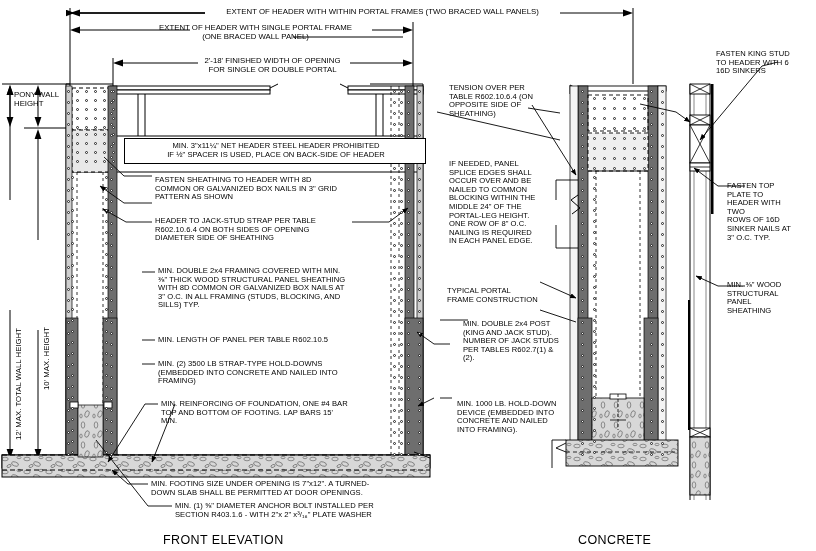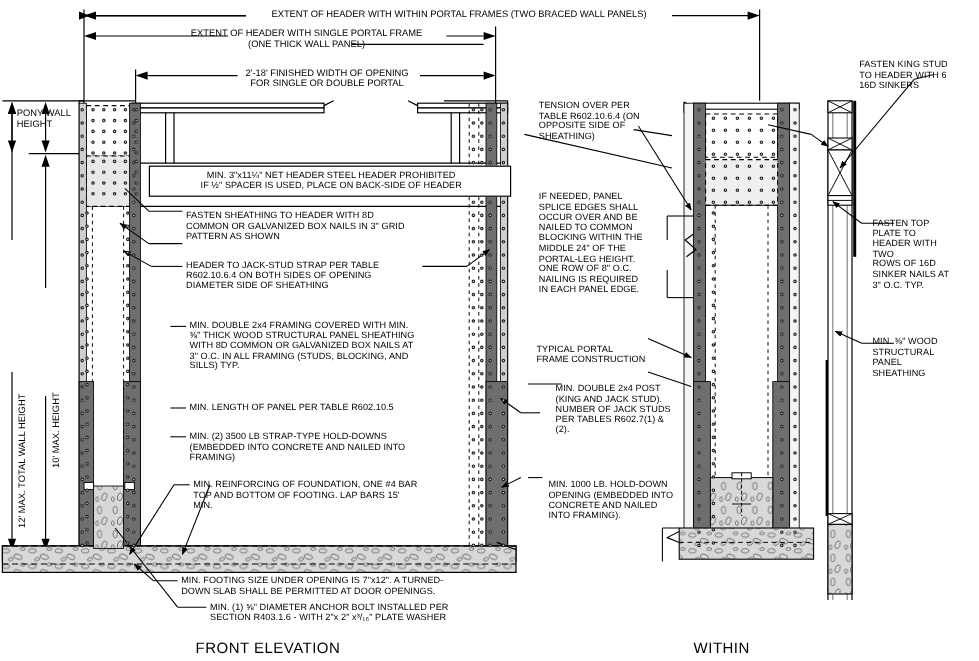--- a/index.html
+++ b/index.html
@@ -728,21 +728,21 @@
     <div style="position: absolute; left: 633px; top: 167px; width: 3px; height: 3px; border: 0.7px solid rgb(34, 34, 34); border-radius: 50%; background: rgb(255, 255, 255); box-sizing: border-box;"></div>
     <div style="position: absolute; left: 643px; top: 137px; width: 3px; height: 3px; border: 0.7px solid rgb(34, 34, 34); border-radius: 50%; background: rgb(255, 255, 255); box-sizing: border-box;"></div>
     <div style="position: absolute; left: 643px; top: 147px; width: 3px; height: 3px; border: 0.7px solid rgb(34, 34, 34); border-radius: 50%; background: rgb(255, 255, 255); box-sizing: border-box;"></div>
     <div style="position: absolute; left: 643px; top: 157px; width: 3px; height: 3px; border: 0.7px solid rgb(34, 34, 34); border-radius: 50%; background: rgb(255, 255, 255); box-sizing: border-box;"></div>
     <div style="position: absolute; left: 643px; top: 167px; width: 3px; height: 3px; border: 0.7px solid rgb(34, 34, 34); border-radius: 50%; background: rgb(255, 255, 255); box-sizing: border-box;"></div>
   </div>
 
 <div class="dimtxt" style="left:200px;top:7px;width:365px;">EXTENT OF HEADER WITH WITHIN PORTAL FRAMES (TWO BRACED WALL PANELS)</div>
 
 <div class="dimtxt" style="left:133px;top:23px;width:245px;">EXTENT OF HEADER WITH SINGLE PORTAL FRAME
-(ONE THICK WALL PANEL)</div>
+(ONE BRACED WALL PANEL)</div>
 
 <div class="dimtxt" style="left:185px;top:56px;width:175px;">2'-18' FINISHED WIDTH OF OPENING
 FOR SINGLE OR DOUBLE PORTAL</div>
 
 <div class="dimtxt" style="left:14px;top:90px;width:58px;text-align:left;">PONY WALL
 HEIGHT</div>
 
 <div class="vtxt" style="left:14px;top:440px;">12' MAX. TOTAL WALL HEIGHT</div>
 
 <div class="vtxt" style="left:42px;top:390px;">10' MAX.  HEIGHT</div>
@@ -799,21 +799,21 @@
 <div class="note" style="left:447px;top:287px;width:115px;">TYPICAL PORTAL
 FRAME CONSTRUCTION</div>
 
 <div class="note" style="left:463px;top:320px;width:125px;">MIN. DOUBLE 2x4 POST
 (KING AND JACK STUD).
 NUMBER OF JACK STUDS
 PER TABLES R602.7(1) &amp;
 (2).</div>
 
 <div class="note" style="left:457px;top:400px;width:125px;">MIN. 1000 LB. HOLD-DOWN
-OPENING (EMBEDDED INTO
+DEVICE (EMBEDDED INTO
 CONCRETE AND NAILED
 INTO FRAMING).</div>
 
 <div class="note" style="left:716px;top:50px;width:100px;">FASTEN KING STUD
 TO HEADER WITH 6
 16D SINKERS</div>
 
 <div class="note" style="left:727px;top:182px;width:90px;">FASTEN TOP
 PLATE TO
 HEADER WITH
@@ -822,13 +822,13 @@
 SINKER NAILS AT
 3" O.C. TYP.</div>
 
 <div class="note" style="left:727px;top:281px;width:90px;">MIN. ⅜" WOOD
 STRUCTURAL
 PANEL
 SHEATHING</div>
 
 <div class="ttl" style="left:163px;top:533px;">FRONT ELEVATION</div>
 
-<div class="ttl" style="left:578px;top:533px;">WITHIN</div>
+<div class="ttl" style="left:578px;top:533px;">CONCRETE</div>
 
 </body></html>

